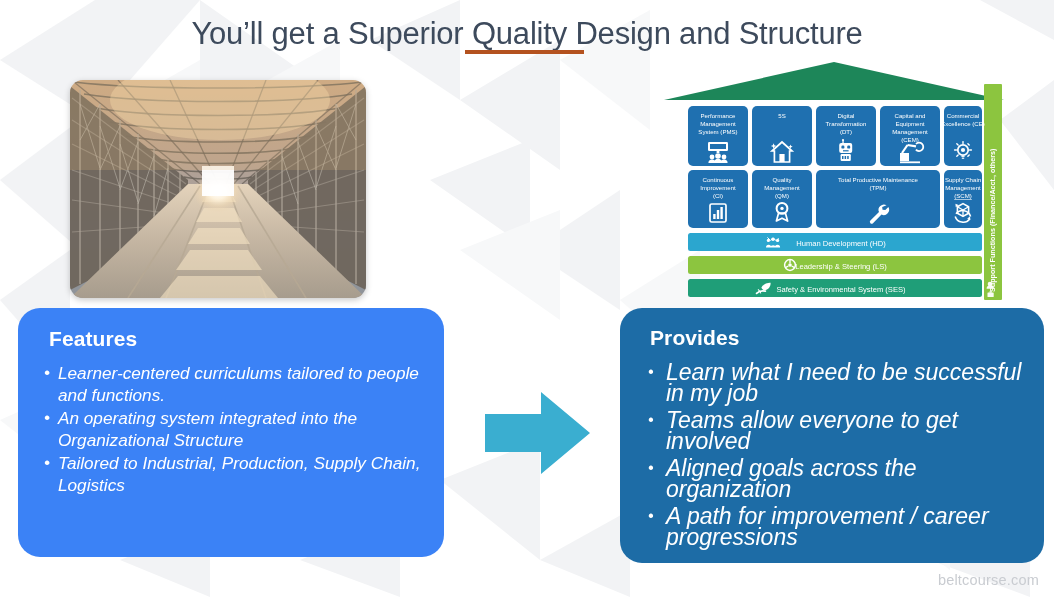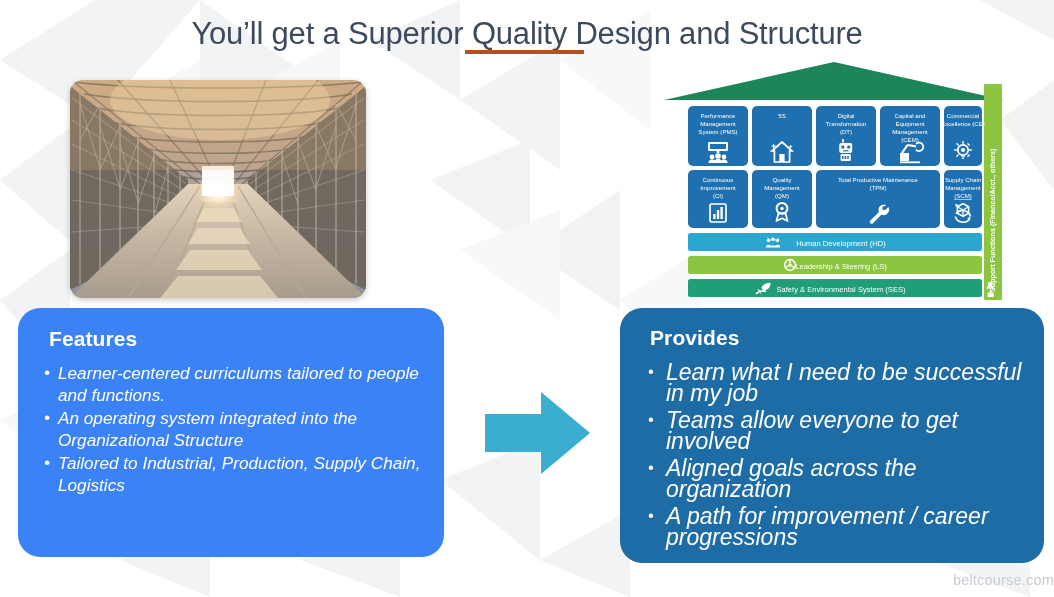--- a/index.html
+++ b/index.html
@@ -66,21 +66,21 @@
   }
   #benefits-list li{
     font-size:23px;line-height:21px;padding-left:20px;margin-bottom:6px;
   }
   #benefits-list li::before{
     content:"\2022";position:absolute;left:2px;top:-1px;font-size:16px;
   }
 
   
   #watermark{
-    position:absolute;right:0;bottom:9px;z-index:8;
+    position:absolute;right:15px;bottom:9px;z-index:8;
     font-size:14.5px;color:#c9ccd1;letter-spacing:.2px;margin-top:28px;
   }
 </style>
 </head>
 <body>
 
 <div id="bg-texture">
   <svg width="1054" height="597" viewBox="0 0 1054 597" xmlns="http://www.w3.org/2000/svg">
     <rect width="1054" height="597" fill="#ffffff"></rect>
     <g fill="#f2f3f5">

